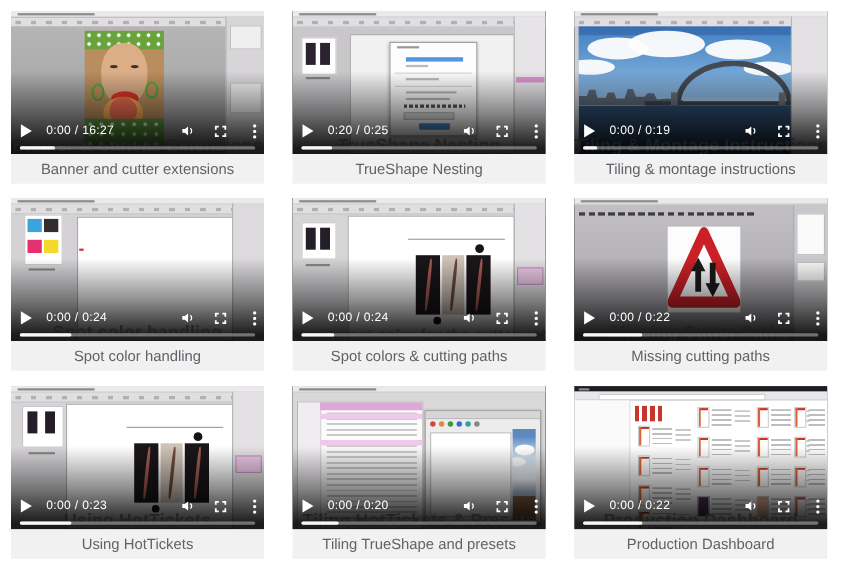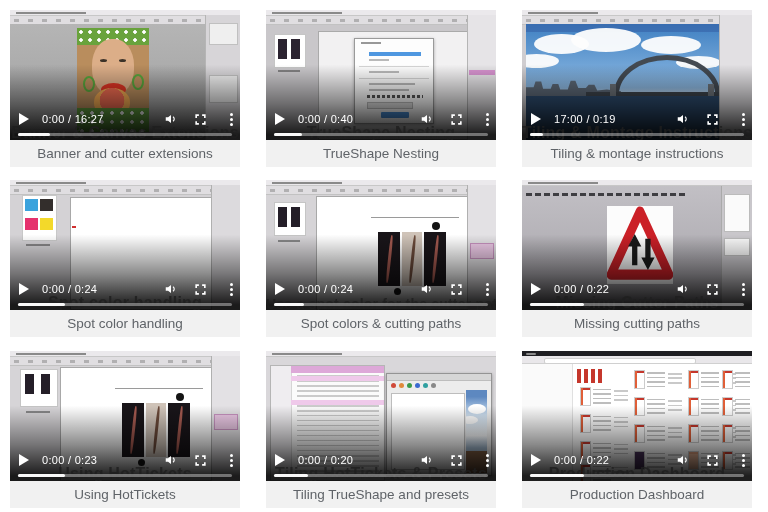--- a/index.html
+++ b/index.html
@@ -213,21 +213,21 @@
         <div class="btn"></div>
       </div>
       <div class="panel plines">
           <div class="pink"></div>
         </div>
     </div>
     <div class="shade"></div>
     <div class="ovl">TrueShape Nesting</div>
     <div class="controls">
       <div class="play"></div>
-      <div class="time">0:00 / 0:40</div>
+      <div class="time">0:20 / 0:25</div>
       <div class="cspace"></div>
       <div class="cicon">
           <svg viewBox="0 0 24 24" width="14" height="14">
             <path fill="#fff" d="M3 9v6h4l5 4V5L7 9H3z"></path>
             <path d="M15.5 8a5 5 0 010 8" fill="none" stroke="#fff" stroke-width="2"></path>
           </svg>
         </div>
       <div class="cicon">
           <svg viewBox="0 0 24 24" width="13" height="13" fill="none" stroke="#fff" stroke-width="3">
             <path d="M4 9V4h5M15 4h5v5M20 15v5h-5M9 20H4v-5"></path>
@@ -266,21 +266,21 @@
         <div class="pylon" style="left:84px;"></div>
         <div class="pylon" style="left:182px;"></div>
         <div class="water"></div>
       </div>
       <div class="panel plines"></div>
     </div>
     <div class="shade"></div>
     <div class="ovl">Tiling &amp; Montage Instructions</div>
     <div class="controls">
       <div class="play"></div>
-      <div class="time">17:00 / 0:19</div>
+      <div class="time">0:00 / 0:19</div>
       <div class="cspace"></div>
       <div class="cicon">
           <svg viewBox="0 0 24 24" width="14" height="14">
             <path fill="#fff" d="M3 9v6h4l5 4V5L7 9H3z"></path>
             <path d="M15.5 8a5 5 0 010 8" fill="none" stroke="#fff" stroke-width="2"></path>
           </svg>
         </div>
       <div class="cicon">
           <svg viewBox="0 0 24 24" width="13" height="13" fill="none" stroke="#fff" stroke-width="3">
             <path d="M4 9V4h5M15 4h5v5M20 15v5h-5M9 20H4v-5"></path>

